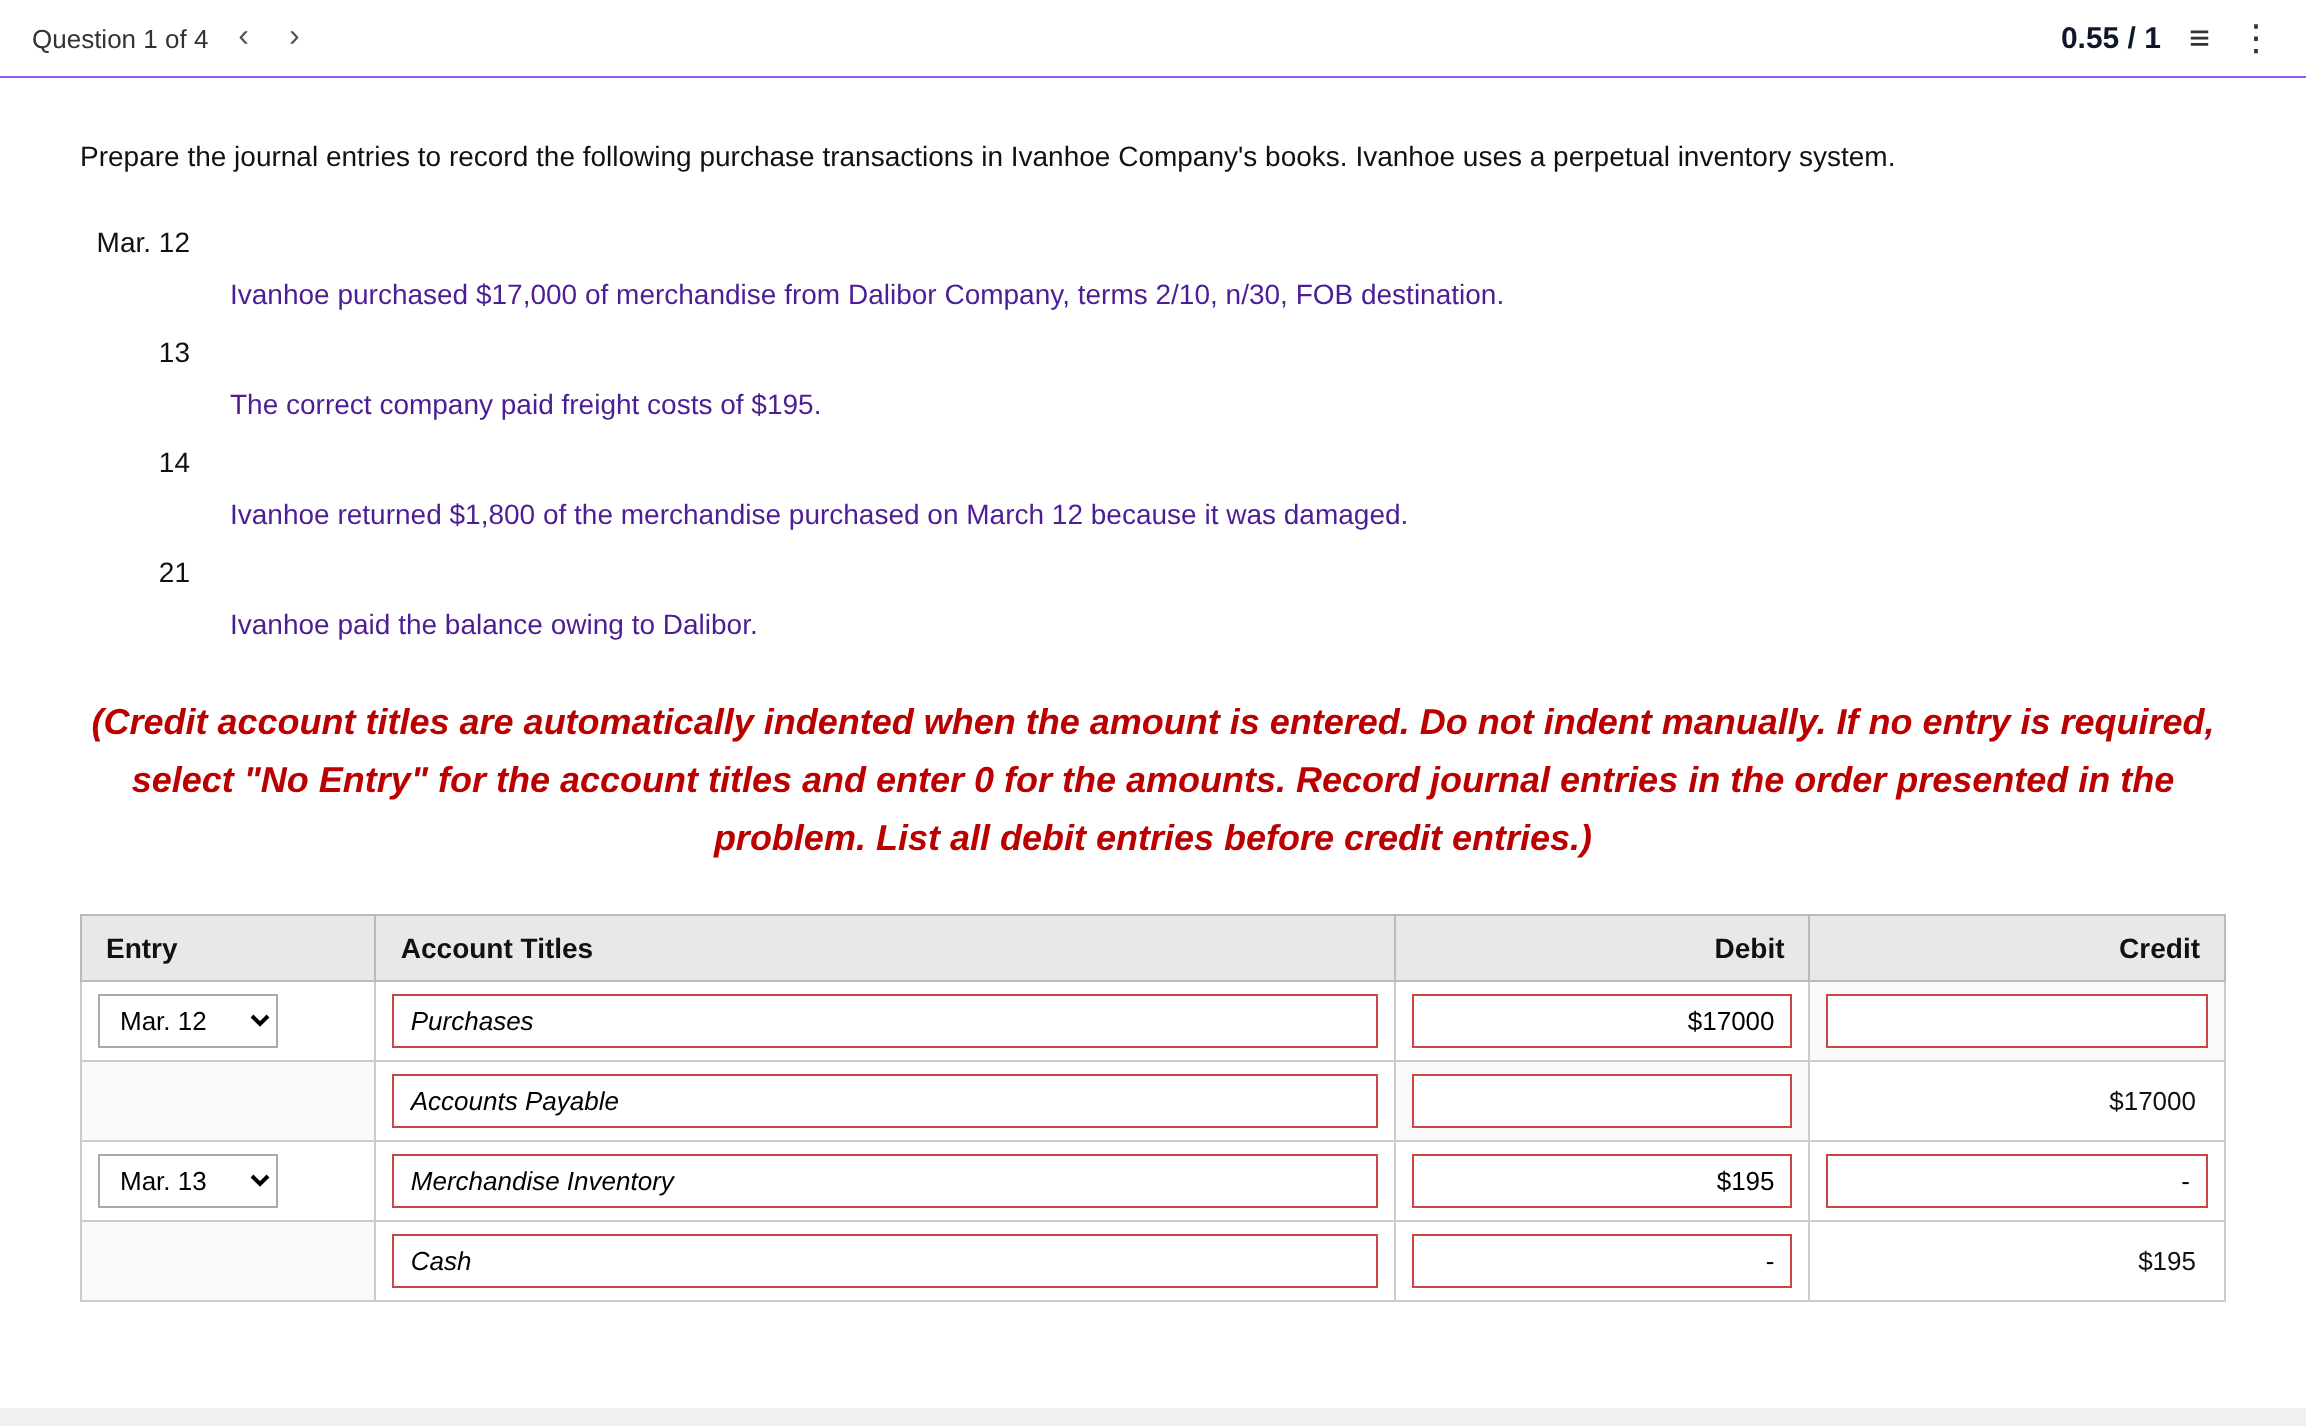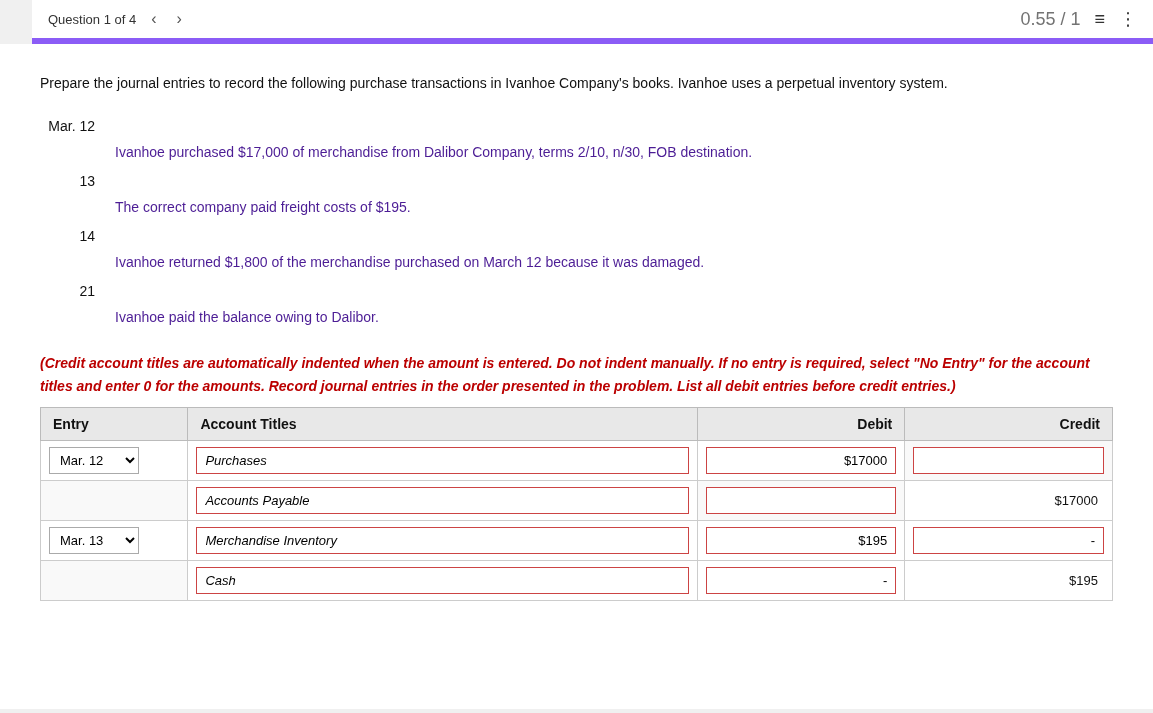--- a/index.html
+++ b/index.html
@@ -8,22 +8,21 @@
       background: #f0f0f0;
       font-size: 14px;
       color: #111;
     }
     .top-bar {
       display: flex;
       justify-content: space-between;
       align-items: center;
       background: #fff;
       padding: 8px 16px;
-      border-bottom: 6px solid #8b5cf6;
-      margin-left: 32px;
+      border-bottom: 1px solid #8b5cf6;
     }
     .top-bar-left {
       display: flex;
       align-items: center;
       gap: 10px;
       font-size: 13px;
       color: #333;
     }
     .nav-arrow {
       cursor: pointer;
@@ -32,23 +31,23 @@
       padding: 2px 5px;
     }
     .top-bar-right {
       display: flex;
       align-items: center;
       gap: 14px;
       font-size: 14px;
       color: #333;
     }
     .score-badge {
-      font-size: 18px;
-      color: #737373;
-      font-weight: 400;
+      font-size: 15px;
+      color: #0f172a;
+      font-weight: 700;
     }
     .main-content {
       background: #fff;
       max-width: 1153px;
       margin: 0 auto;
       padding: 28px 40px 40px 40px;
       min-height: calc(713px - 48px);
     }
     .intro-text {
       font-size: 14px;
@@ -73,23 +72,24 @@
     }
     .trans-desc {
       color: #4c1d95;
       line-height: 1.5;
       margin-top: 24px;
     }
     .instructions {
       font-style: italic;
       font-weight: bold;
       color: #b00;
-      font-size: 14px;
+      font-size: 18px;
       line-height: 1.6;
-      margin-bottom: 10px;
+      margin-bottom: 23px;
+      text-align: center;
     }
     .journal-table {
       width: 100%;
       border-collapse: collapse;
     }
     .journal-table th {
       background: #e8e8e8;
       border: 1px solid #bbb;
       padding: 8px 12px;
       text-align: left;

